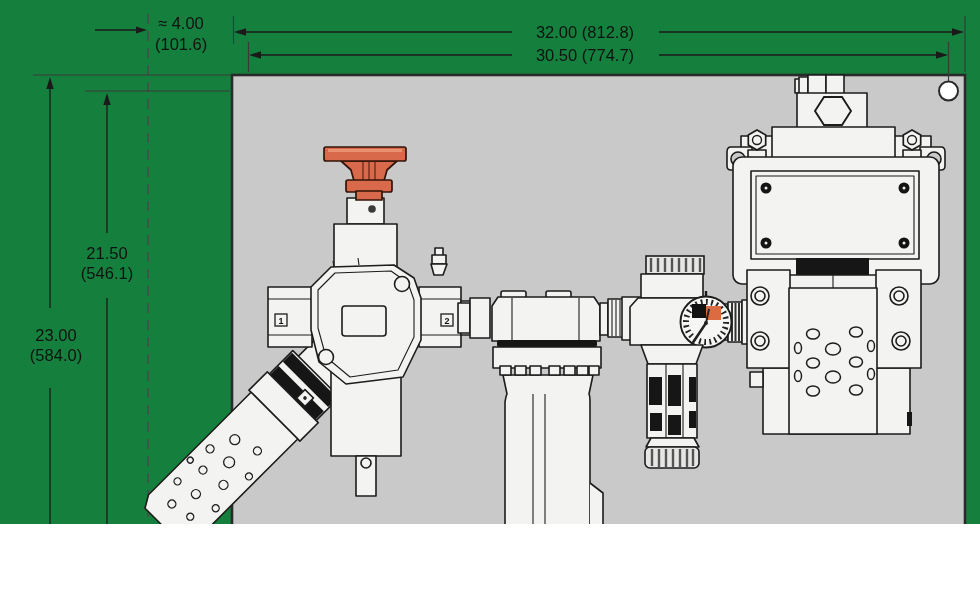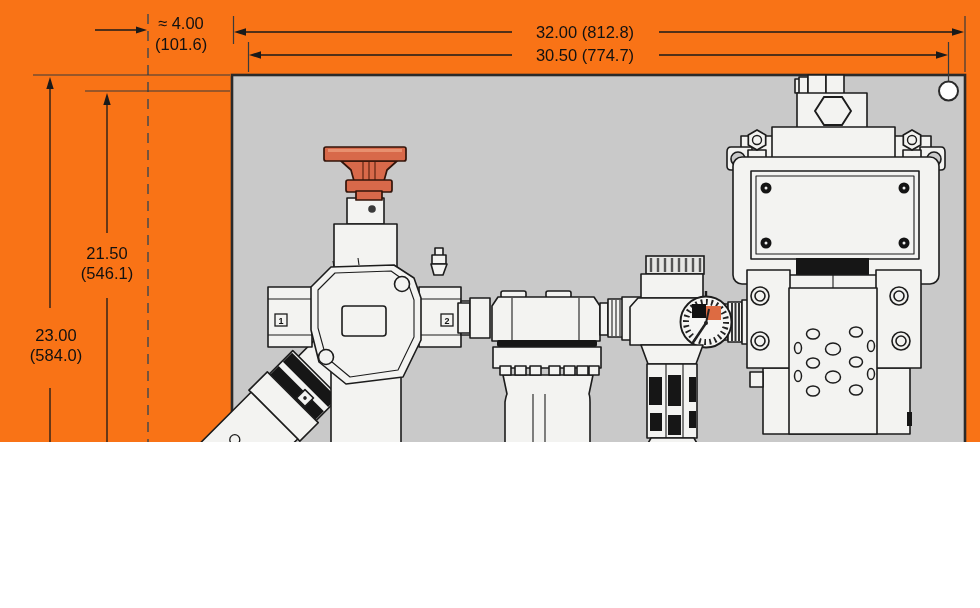--- a/index.html
+++ b/index.html
@@ -1,16 +1,16 @@
 <!DOCTYPE html>
 <html><head>
 <meta charset="utf-8">
 <style>
   html,body{margin:0;padding:0;background:#ffffff;}
-  .stage{width:980px;height:442px;position:relative;background:#f97316;overflow:hidden;}
+  .stage{width:980px;height:524px;position:relative;background:#15803d;overflow:hidden;}
   svg{display:block;}
   .oln{fill:#f3f3f1;stroke:#1c1c1c;stroke-width:1.6;stroke-linejoin:round;}
   .oln-thin{fill:none;stroke:#1c1c1c;stroke-width:1.1;stroke-linejoin:round;}
   .dimline{stroke:#1a1a1a;stroke-width:1.3;fill:none;}
   .extline{stroke:#3a3a3a;stroke-width:1.2;fill:none;}
   .arrow{fill:#1a1a1a;stroke:none;}
   .dimtxt{font-family:"Liberation Sans",sans-serif;font-size:16.5px;fill:#111;}
   .porttxt{font-family:"Liberation Sans",sans-serif;font-size:9px;font-weight:bold;fill:#111;}
   .dark{fill:#161616;stroke:none;}
   .knurl{fill:#e6e6e4;stroke:#1c1c1c;stroke-width:1.6;}

